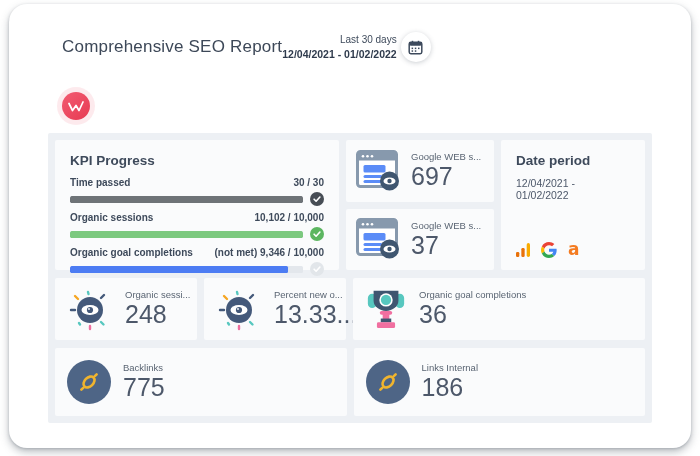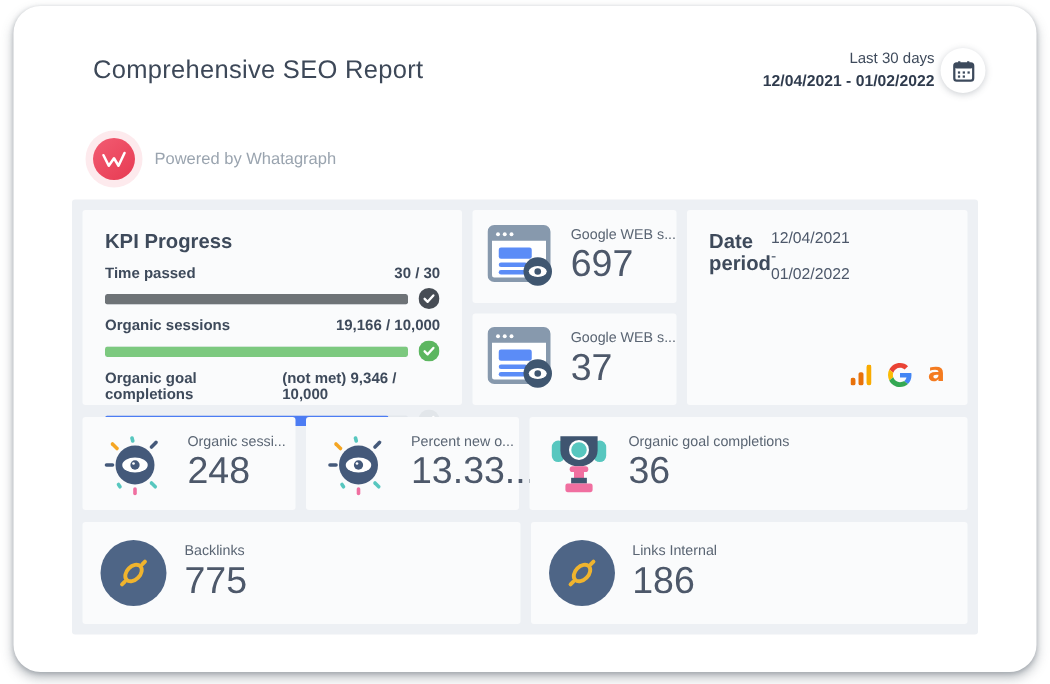--- a/index.html
+++ b/index.html
@@ -7,21 +7,21 @@
   body {
     width:700px; height:456px; position:relative; overflow:hidden;
     background:#ffffff; font-family:"Liberation Sans", sans-serif;
   }
   .page {
     position:absolute; left:9px; top:4px; width:682px; height:444px;
     background:#ffffff; border-radius:18px;
     box-shadow:0 4px 8px rgba(107,115,125,.45), 0 1px 3px rgba(107,115,125,.35);
   }
   
-  .header { display:flex; justify-content:space-between; align-items:center; padding:28px 34px 0 53px; }
+  .header { display:flex; align-items:center; padding:28px 34px 0 53px; }
   .title { font-size:17px; font-weight:400; color:#3d4858; margin:0; letter-spacing:.2px; }
   .daterange { display:flex; align-items:center; gap:4px; }
   .dr-text { text-align:right; }
   .dr-label { font-size:10px; color:#3e4a5b; margin-bottom:3px; }
   .dr-value { font-size:10.5px; font-weight:bold; color:#2f3b4d; }
   .cal-btn { width:30px; height:30px; border-radius:50%; background:#fff; border:none; cursor:pointer;
     box-shadow:0 1px 5px rgba(70,80,95,.28); display:flex; align-items:center; justify-content:center; }
   
   .branding { display:flex; align-items:center; gap:13px; margin:30px 0 0 53px; }
   .logo { width:28px; height:28px; border-radius:50%; flex:none;
@@ -46,21 +46,21 @@
   .track { flex:1; height:7px; background:#e3e7ec; border-radius:1.5px; overflow:hidden; }
   .fill { height:100%; border-radius:1.5px; }
   .kpi-foot { display:flex; justify-content:space-between; align-items:flex-end; margin-top:auto; }
   .sample { font-size:9.5px; color:#97a1ac; }
   
   .webcol { width:148px; display:flex; flex-direction:column; gap:7px; }
   .webcard { flex:1; display:flex; align-items:center; gap:10px; padding-left:10px; }
   .c-label { font-size:9.5px; color:#5a6573; margin-bottom:1px; white-space:nowrap; }
   .c-value { font-size:25px; color:#4d586a; line-height:1.1; }
   
-  .datecard { flex:1; padding:13px 15px 12px; display:flex; flex-direction:row; }
+  .datecard { flex:1; padding:13px 15px 12px; display:flex; flex-direction:column; }
   .dp-line { font-size:10.5px; color:#4d586a; margin-bottom:5px; }
   .dp-icons { margin-top:auto; display:flex; align-items:center; gap:11px; }
   .ahrefs-a { color:#f47b20; font-weight:bold; font-size:17px; line-height:1; font-family:"DejaVu Sans", sans-serif; }
   
   .mcard { display:flex; align-items:center; gap:12px; padding:0 12px; }
   .m-sm { width:142px; }
   .m-lg { flex:1; }
   .linkcircle { width:44px; height:44px; border-radius:50%; background:#4e6586; flex:none;
     display:flex; align-items:center; justify-content:center; }
   .icon { flex:none; display:block; }
@@ -92,21 +92,20 @@
       </button>
     </div>
   </div>
 
   <div class="branding">
     <div class="logo">
       <svg class="icon" width="16" height="13" viewBox="0 0 16 13">
         <polyline points="1,3.5 4.5,10.5 8,5.5 11,10.5 15,2" fill="none" stroke="#ffffff" stroke-width="1.7" stroke-linecap="round" stroke-linejoin="round"></polyline>
       </svg>
     </div>
-    <span class="powered">Powered by Whatagraph</span>
   </div>
 
   <div class="content">
 
     <div class="row row1">
 
       <div class="card kpi">
         <h2 class="card-h">KPI Progress</h2>
 
         <div class="krow">
@@ -121,21 +120,21 @@
             <svg class="icon" width="14" height="14" viewBox="0 0 14 14">
               <circle cx="7" cy="7" r="7" fill="#474d55"></circle>
               <path d="M4.1 7.2 l2 2 l3.8 -4.2" fill="none" stroke="#ffffff" stroke-width="1.6" stroke-linecap="round" stroke-linejoin="round"></path>
             </svg>
           </div>
         </div>
 
         <div class="krow">
           <div class="krow-top">
             <span>Organic sessions</span>
-            <span>19,166 / 10,000</span>
+            <span>10,102 / 10,000</span>
           </div>
           <div class="krow-bar">
             <div class="track">
               <div class="fill" style="width: 100%; background-color: rgb(124, 201, 127);"></div>
             </div>
             <svg class="icon" width="14" height="14" viewBox="0 0 14 14">
               <circle cx="7" cy="7" r="7" fill="#5cb660"></circle>
               <path d="M4.1 7.2 l2 2 l3.8 -4.2" fill="none" stroke="#ffffff" stroke-width="1.6" stroke-linecap="round" stroke-linejoin="round"></path>
             </svg>
           </div>

